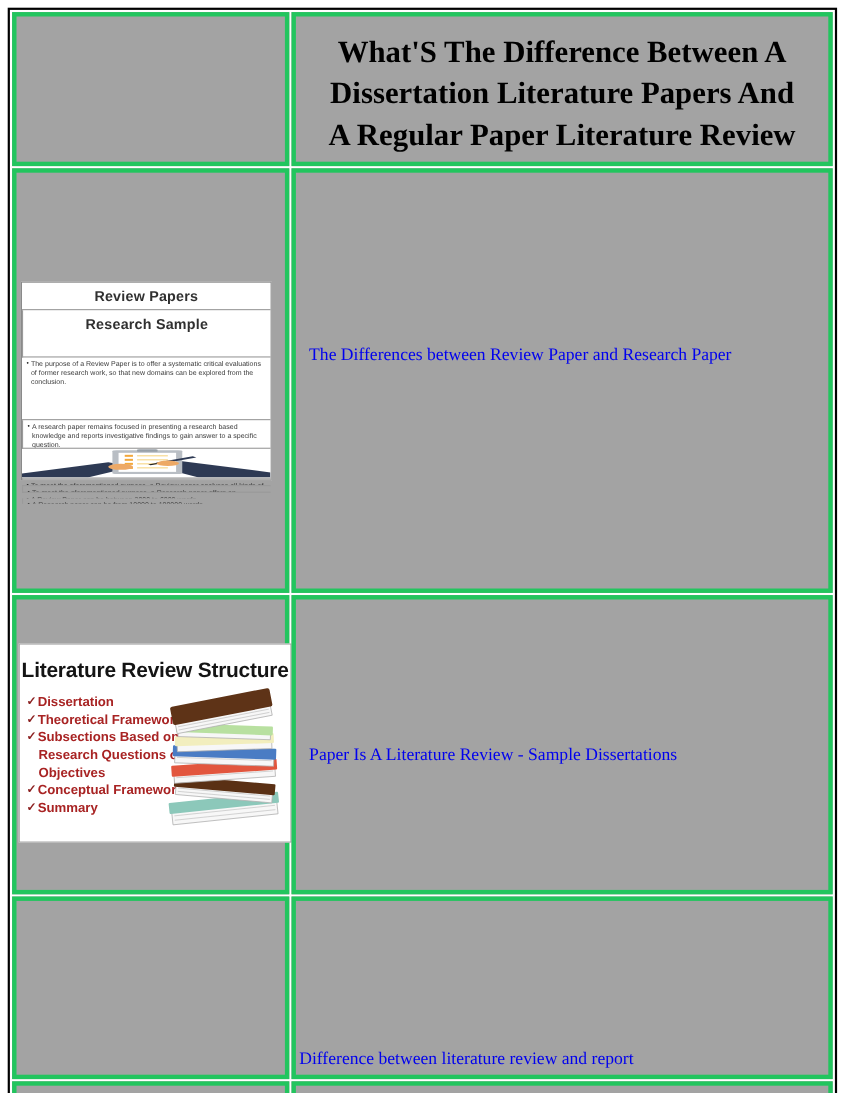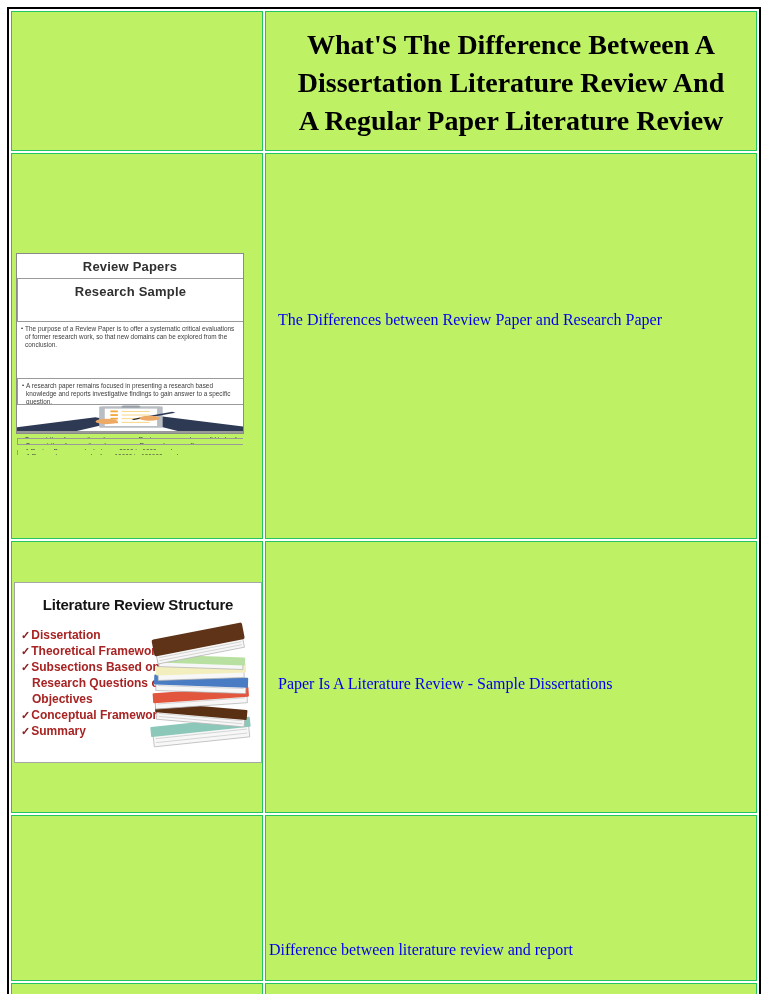--- a/index.html
+++ b/index.html
@@ -13,22 +13,22 @@
   }
   table.main {
     border-collapse: separate;
     border-spacing: 2px;
     border: 2px solid #000;
     table-layout: fixed;
     width: 754px;
     margin: 7px 0 0 7px;
   }
   table.main td {
-    border: 1px solid #22c55e;
-    background: #bef264;
+    border: 4px solid #22c55e;
+    background: #a3a3a3;
     padding: 0;
     position: relative;
     vertical-align: top;
     margin-left: 16px;
   }
   .r1 td { height: 140px; }
   .r2 td { height: 386px; }
   .r3 td { height: 272px; }
   .r4 td { height: 166px; }
   .r5 td { height: 150px; }
@@ -45,21 +45,21 @@
     position: absolute;
     color: #0000EE;
     font-size: 16px;
     line-height: 20px;
     text-decoration: none;
     white-space: nowrap;
     font-family: "Liberation Serif", serif;
   }
   .link-row2 { left: 12px; top: 156px; }
   .link-row3 { left: 12px; top: 132px; }
-  .link-row4 { left: 3px; bottom: 20px; }
+  .link-row4 { left: 3px; bottom: 4px; }
 
   
   .thumb1 {
     position: absolute; left: 4px; top: 99px;
     width: 228px; height: 181px;
     border: 1px solid #8a8a8a;
     background: #fff;
     font-family: "Liberation Sans", sans-serif;
     display: grid;
     grid-template-columns: 1fr;
@@ -82,21 +82,21 @@
   .thumb2 {
     position: absolute; left: 2px; top: 40px;
     width: 248px; height: 181px;
     border: 1px solid #a6a6a6;
     background: #fff;
     font-family: "Liberation Sans", sans-serif;
     cursor: pointer;
   }
   .t2title {
     margin-top: 13px; text-align: center;
-    font-size: 15px; font-weight: bold; color: #141414;
+    font-size: 19px; font-weight: bold; color: #141414;
     letter-spacing: -0.2px;
   }
   .checklist {
     position: absolute; left: 6px; top: 44px;
     font-size: 12px; font-weight: bold;
     line-height: 16px; color: #A82323;
     width: 128px;
   }
   .chk-line { display: flex; white-space: nowrap; }
   .chk-line .tick { margin-right: 1px; color: #8B2020; font-size: 11px; }
@@ -112,21 +112,21 @@
         <col style="width:252px">
         <col style="width:492px">
       </colgroup>
 
     <tbody>
         <tr class="r1">
       <td></td>
       <td>
         <div class="title">
           <div>What'S The Difference Between A</div>
-          <div>Dissertation Literature Review And</div>
+          <div>Dissertation Literature Papers And</div>
           <div>A Regular Paper Literature Review</div>
         </div>
       </td>
     </tr>
 
     <tr class="r2">
       <td>
         <div class="thumb1">
           <div class="t1cell t1head">Review Papers</div>
           <div class="t1cell rcol t1head">Research Sample</div>

